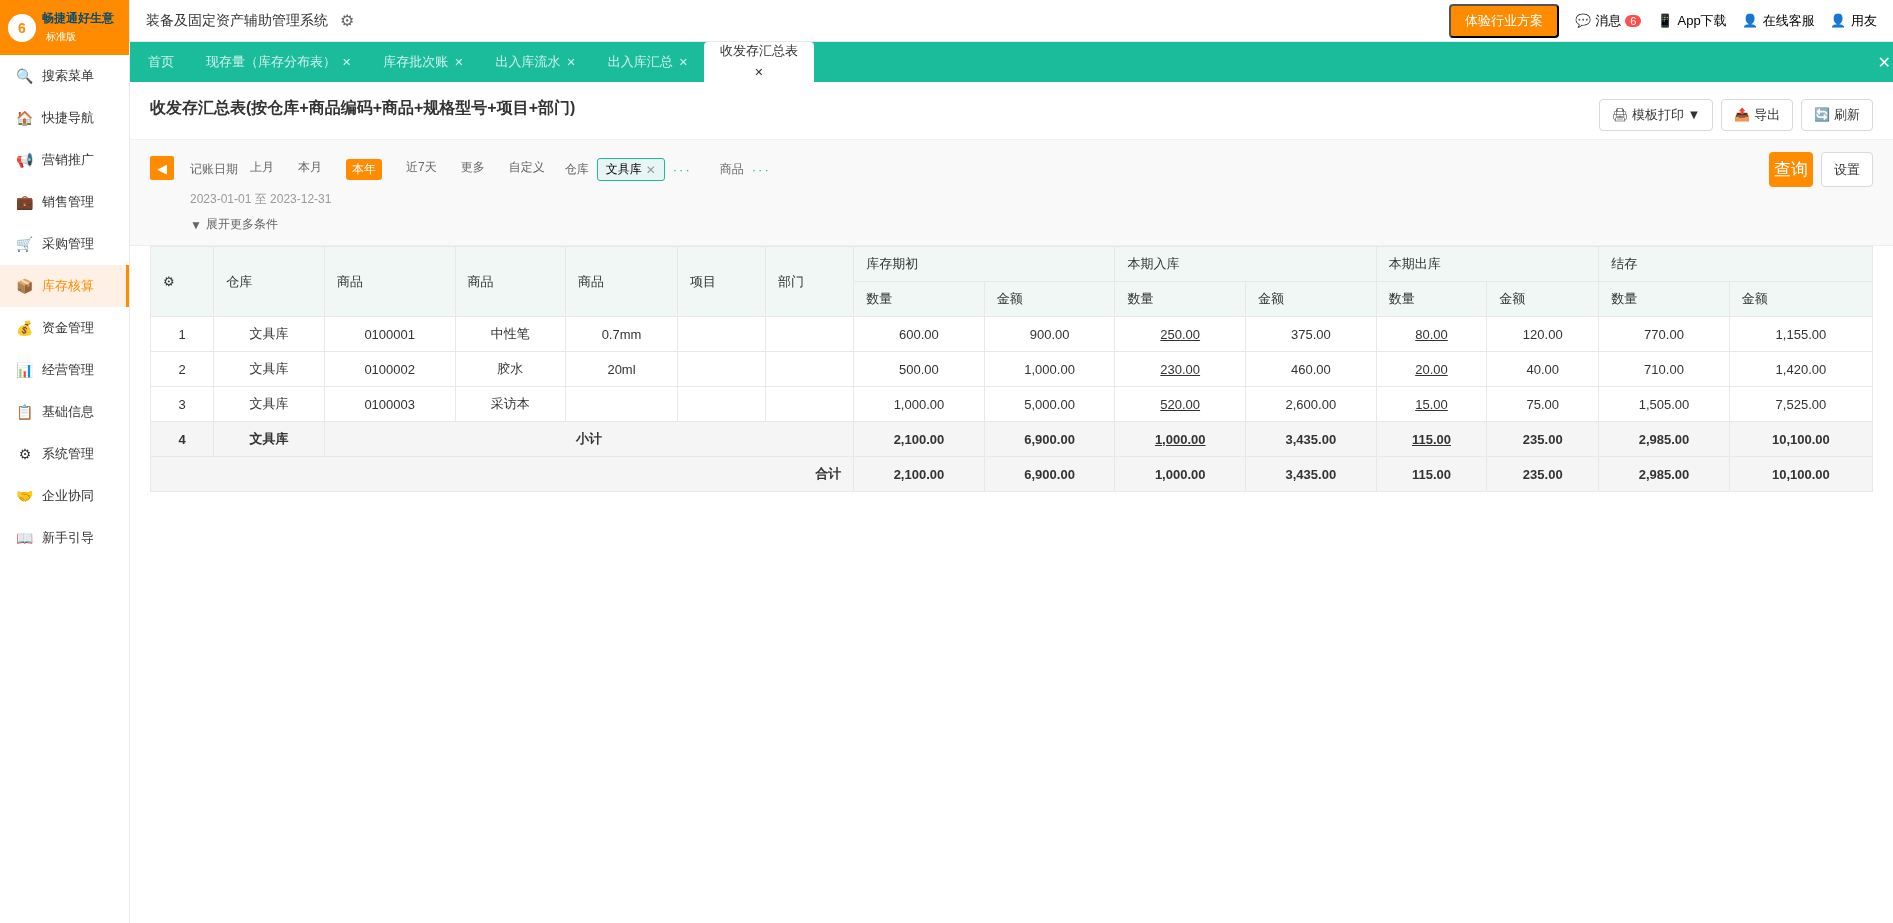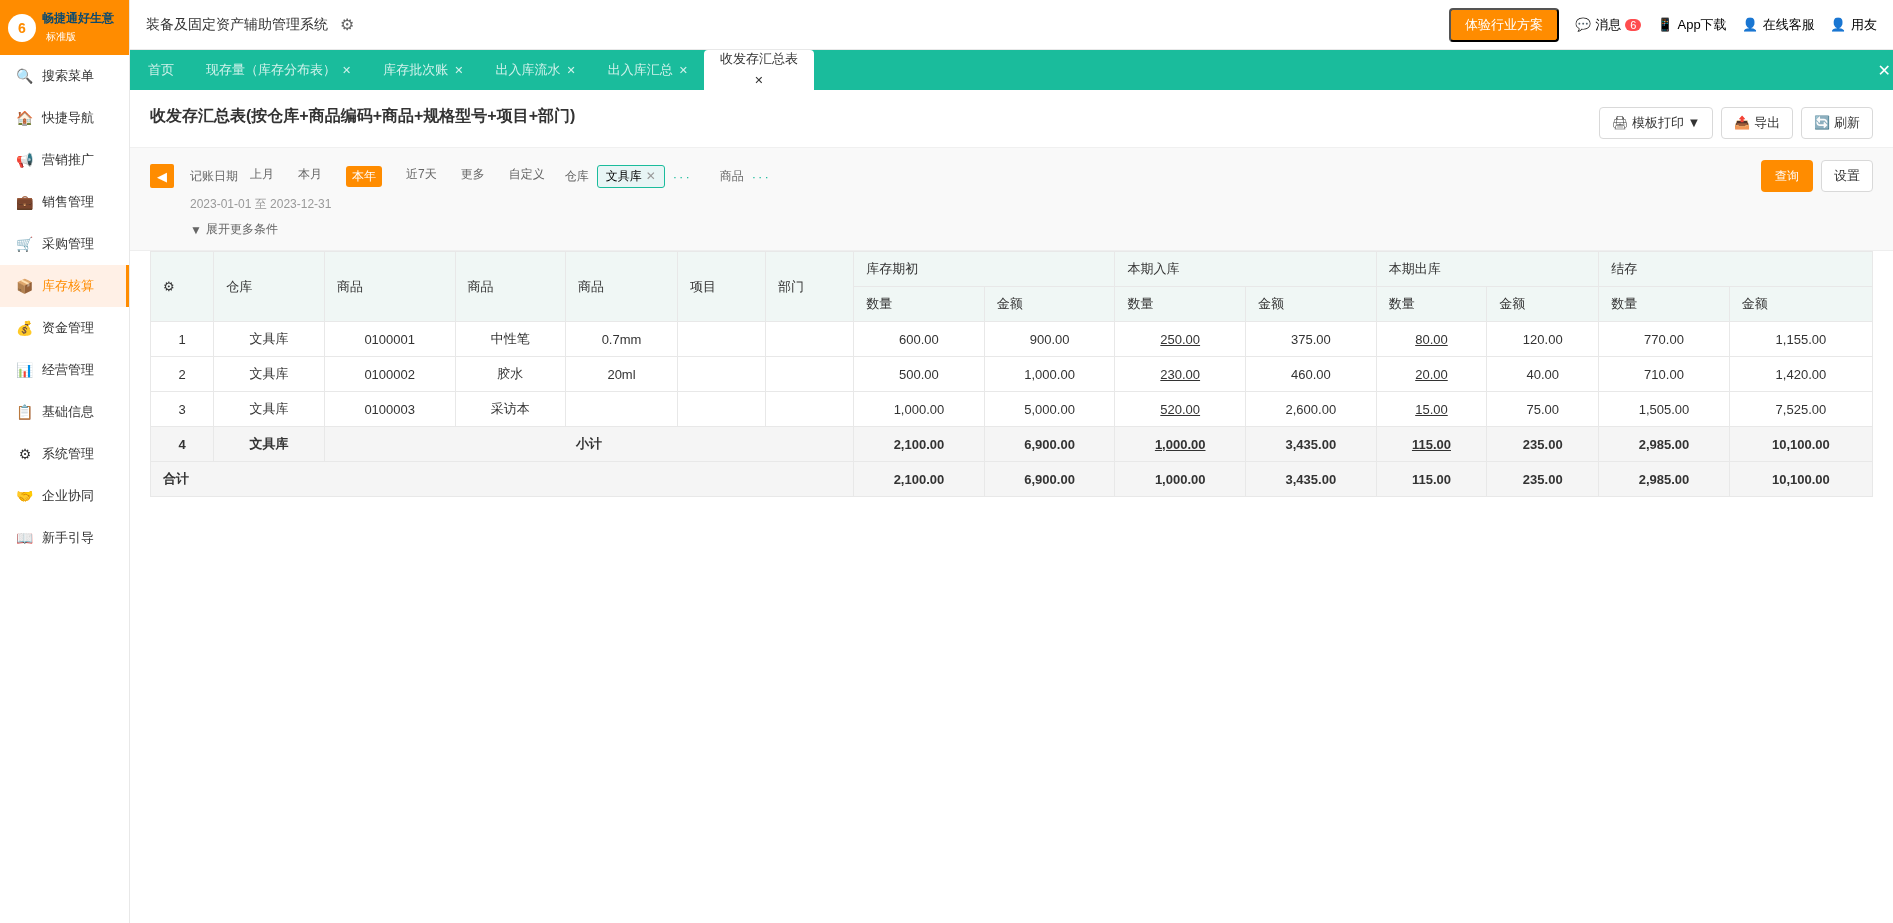--- a/index.html
+++ b/index.html
@@ -11,40 +11,40 @@
     .logo-icon { width: 28px; height: 28px; background: #fff; border-radius: 50%; display: flex; align-items: center; justify-content: center; font-size: 14px; font-weight: bold; color: #ff8c00; flex-shrink: 0; }
     .sidebar-tag { background: #ff8c00; color: #fff; font-size: 10px; padding: 1px 4px; border-radius: 2px; display: inline-block; margin-top: 2px; }
     .sidebar-item { display: flex; align-items: center; gap: 8px; padding: 12px 16px; cursor: pointer; color: #333; font-size: 13px; }
     .sidebar-item.active { background: #fff0e6; color: #ff8c00; border-right: 3px solid #ff8c00; }
     .sidebar-item-icon { width: 18px; height: 18px; display: flex; align-items: center; justify-content: center; font-size: 14px; }
 
     
     .main { flex: 1; display: flex; flex-direction: column; overflow: hidden; }
 
     
-    .topbar { background: #fff; border-bottom: 1px solid #e8e8e8; padding: 0 16px; display: flex; align-items: center; justify-content: space-between; height: 50px; flex-shrink: 0; }
+    .topbar { background: #fff; border-bottom: 1px solid #e8e8e8; padding: 0 16px; display: flex; align-items: center; justify-content: space-between; height: 42px; flex-shrink: 0; }
     .topbar-left { display: flex; align-items: center; gap: 12px; }
     .system-title { font-size: 14px; color: #333; }
     .topbar-btn { display: flex; align-items: center; gap: 4px; cursor: pointer; }
     .badge { background: #ff4d4f; color: #fff; border-radius: 10px; padding: 0 4px; font-size: 11px; min-width: 16px; text-align: center; }
     .trial-btn { background: #ff8c00; color: #fff; padding: 6px 14px; border-radius: 4px; cursor: pointer; font-size: 13px; }
     .settings-icon { color: #666; cursor: pointer; font-size: 16px; }
 
     
     .tabs { background: #1abc9c; display: flex; align-items: center; padding: 0 2px; height: 40px; flex-shrink: 0; }
     .tab { padding: 0 16px; height: 40px; display: flex; align-items: center; gap: 6px; cursor: pointer; color: rgba(255,255,255,0.8); font-size: 13px; white-space: nowrap; }
     .tab.active { background: #fff; color: #333; border-radius: 4px 4px 0 0; flex-direction: column; }
     .tab-close { font-size: 11px; cursor: pointer; }
     .tabs-close-all { margin-left: auto; color: #fff; cursor: pointer; font-size: 16px; }
 
     
     .page { flex: 1; overflow-y: auto; background: #fff; margin: 0; padding: 0; }
     .page-header { padding: 16px 20px 8px; border-bottom: 1px solid #f0f0f0; }
     .page-title { font-size: 16px; font-weight: bold; color: #333; margin-bottom: 12px; }
-    .btn-primary { background: #ff8c00; color: #fff; border: none; padding: 6px 14px; border-radius: 4px; cursor: pointer; font-size: 12px; }
+    .btn-primary { background: #ff8c00; color: #fff; border: none; padding: 6px 5px; border-radius: 4px; cursor: pointer; font-size: 17px; }
     .btn-default { background: #fff; color: #333; border: 1px solid #d9d9d9; padding: 6px 12px; border-radius: 4px; cursor: pointer; font-size: 13px; }
 
     
     .filter-area { padding: 12px 20px; background: #f9f9f9; border-bottom: 1px solid #eee; display: flex; align-items: flex-start; gap: 16px; }
     .filter-toggle { width: 24px; height: 24px; background: #ff8c00; color: #fff; display: flex; align-items: center; justify-content: center; border-radius: 2px; cursor: pointer; margin-top: 4px; flex-shrink: 0; }
     .filter-row { display: flex; align-items: center; gap: 12px; flex-wrap: wrap; flex: 1; }
     .filter-label { color: #666; font-size: 12px; }
     .date-shortcuts { display: flex; gap: 24px; }
     .date-btn { color: #666; cursor: pointer; font-size: 12px; }
     .date-btn.active { background: #ff8c00; color: #fff; padding: 2px 6px; border-radius: 3px; }
@@ -334,21 +334,21 @@
     <td class="link-val" style="text-decoration:underline;">1,000.00</td>
     <td>3,435.00</td>
     <td class="link-val" style="text-decoration:underline;">115.00</td>
     <td>235.00</td>
     <td>2,985.00</td>
     <td>10,100.00</td>
   </tr>
           </tbody>
         <tfoot>
           <tr style="background:#f5f5f5;font-weight:bold;">
-            <td colspan="7" style="text-align:left;">合计</td>
+            <td colspan="7" style="text-align:right;">合计</td>
             <td>2,100.00</td>
             <td>6,900.00</td>
             <td>1,000.00</td>
             <td>3,435.00</td>
             <td>115.00</td>
             <td>235.00</td>
             <td>2,985.00</td>
             <td>10,100.00</td>
           </tr>
         </tfoot>

